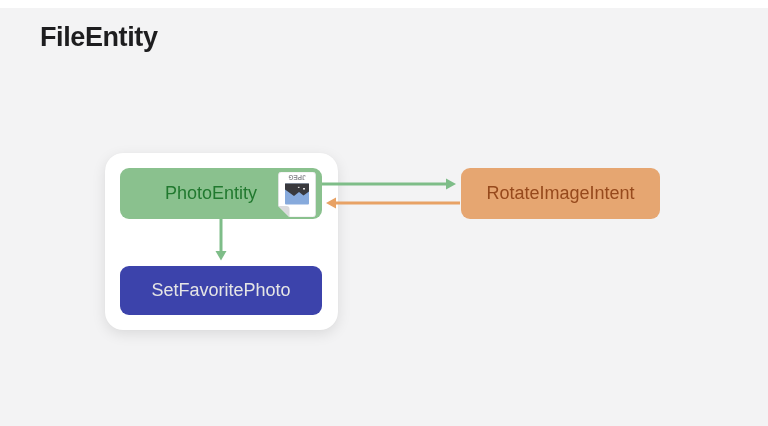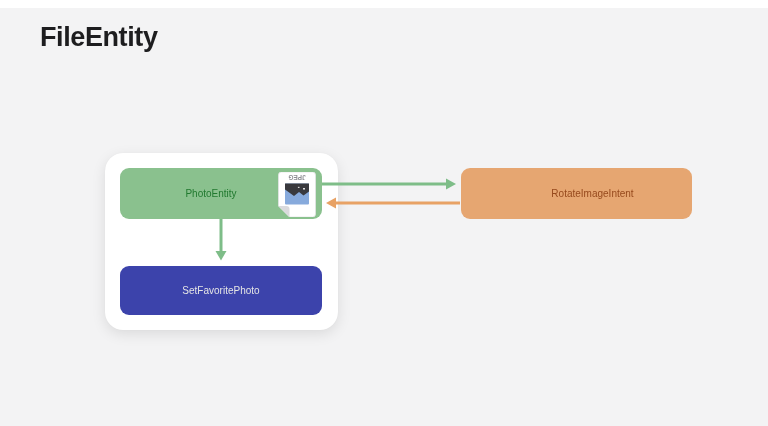--- a/index.html
+++ b/index.html
@@ -33,21 +33,21 @@
     background: #FFFFFF;
     border-radius: 18px;
     box-shadow: 0 4px 14px rgba(0,0,0,0.10), 0 0 1px rgba(0,0,0,0.06);
   }
   .node {
     position: absolute;
     display: flex;
     align-items: center;
     justify-content: center;
     border-radius: 9px;
-    font-size: 10px;
+    font-size: 18px;
   }
   .node-photo-entity {
     left: 120px;
     top: 160px;
     width: 202px;
     height: 51px;
     background: #8AC18E;
     color: #21792F;
     padding-right: 20px;
     box-sizing: border-box;
@@ -60,21 +60,20 @@
     background: #3C43AB;
     color: #e5e5e5;
   }
   .node-rotate-intent {
     left: 461px;
     top: 160px;
     width: 199px;
     height: 51px;
     background: #E6A671;
     color: #96491C;
-    padding-left: 32px;
   }
   .jpeg-icon {
     position: absolute;
     left: 278px;
     top: 164px;
     width: 38px;
     height: 45px;
   }
   .arrows {
     position: absolute;

